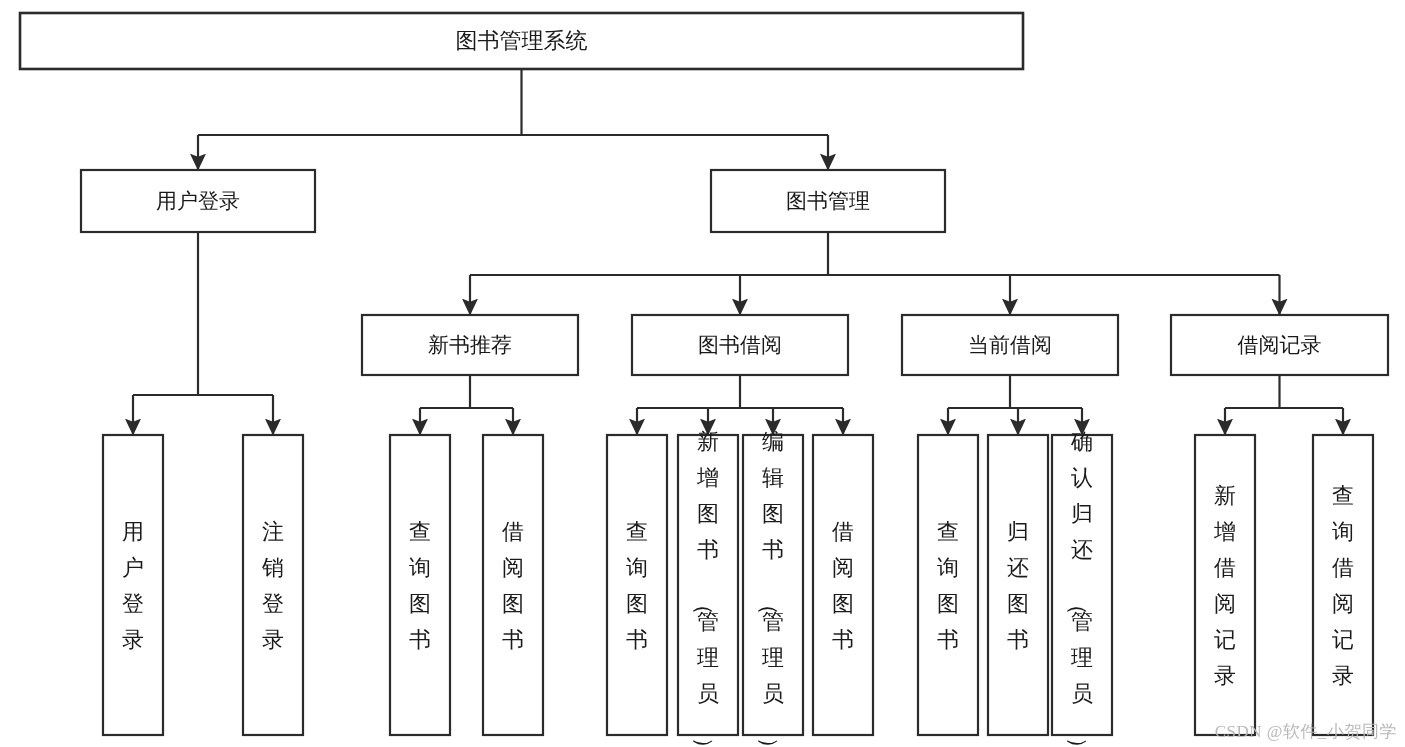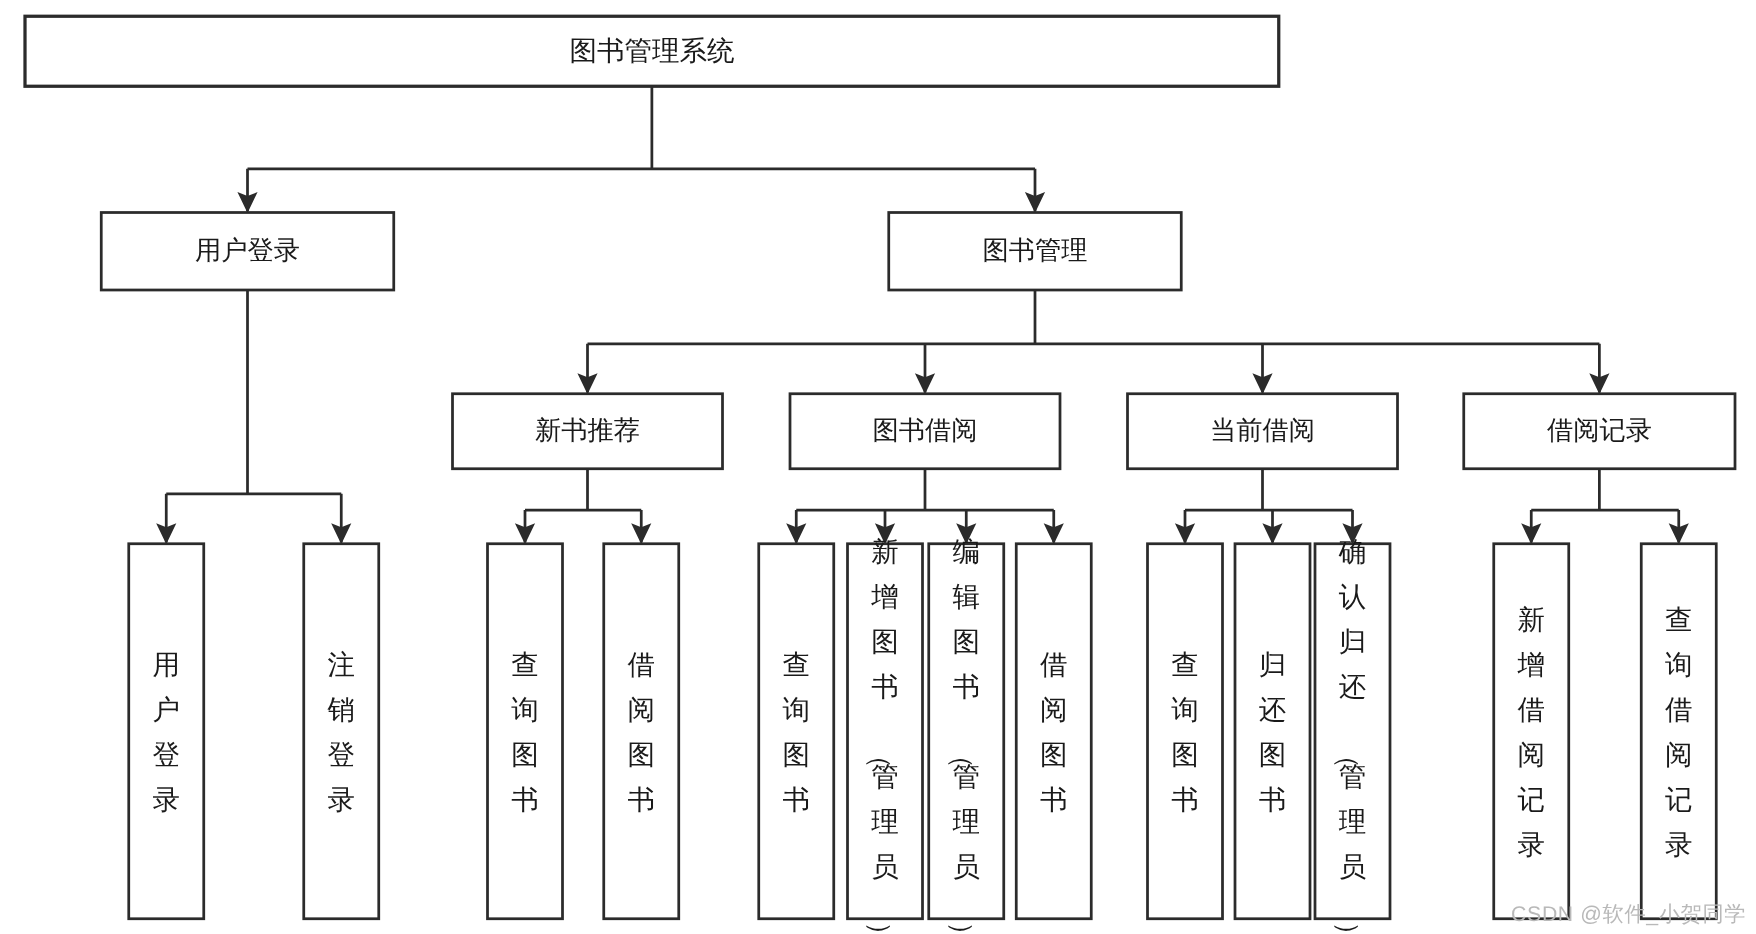--- a/index.html
+++ b/index.html
@@ -54,21 +54,21 @@
   .vlabel {
     font-family: "Liberation Sans", "DejaVu Sans", sans-serif;
     fill: #1a1a1a;
     font-size: 22px;
     text-anchor: middle;
   }
   .watermark {
     position: absolute;
     right: 8px;
     bottom: 4px;
-    font-family: Liberation Sans, sans-serif;
+    font-family: Liberation Serif, serif;
     font-size: 17px;
     color: #b9b9b9;
     white-space: nowrap;
     letter-spacing: 0.5px;
     user-select: none;
   }
 </style>
 </head>
 <body>
 

